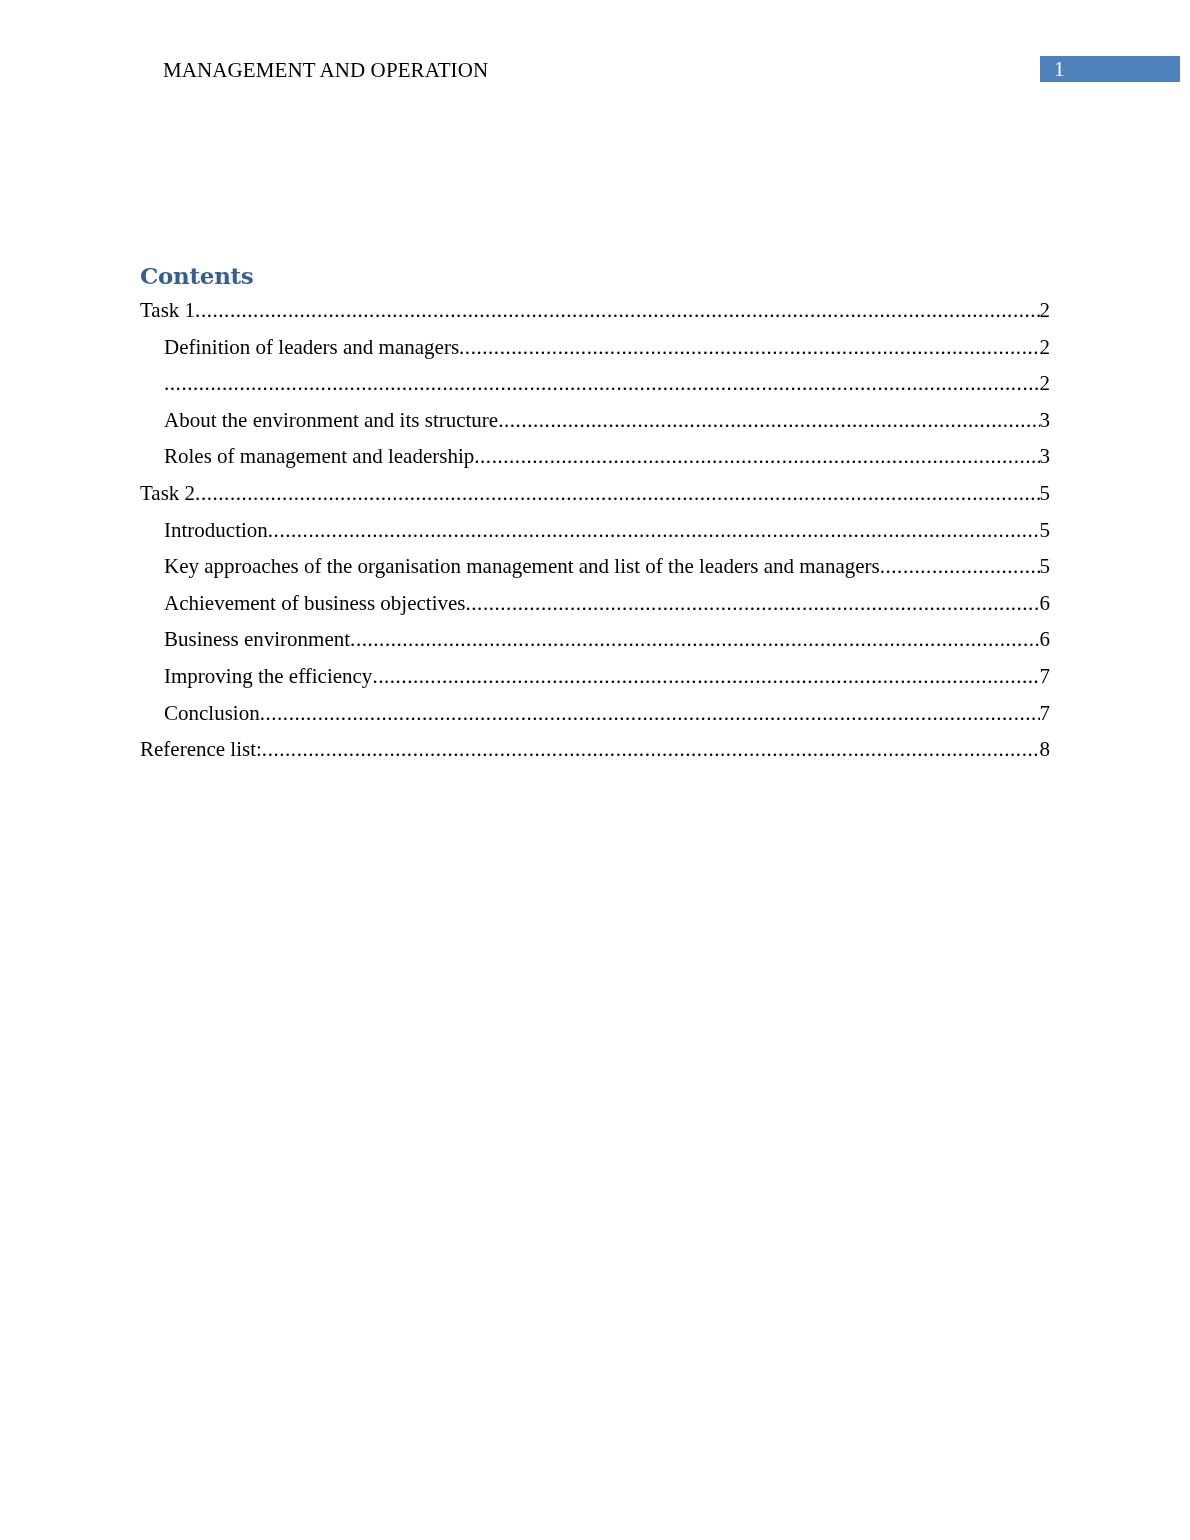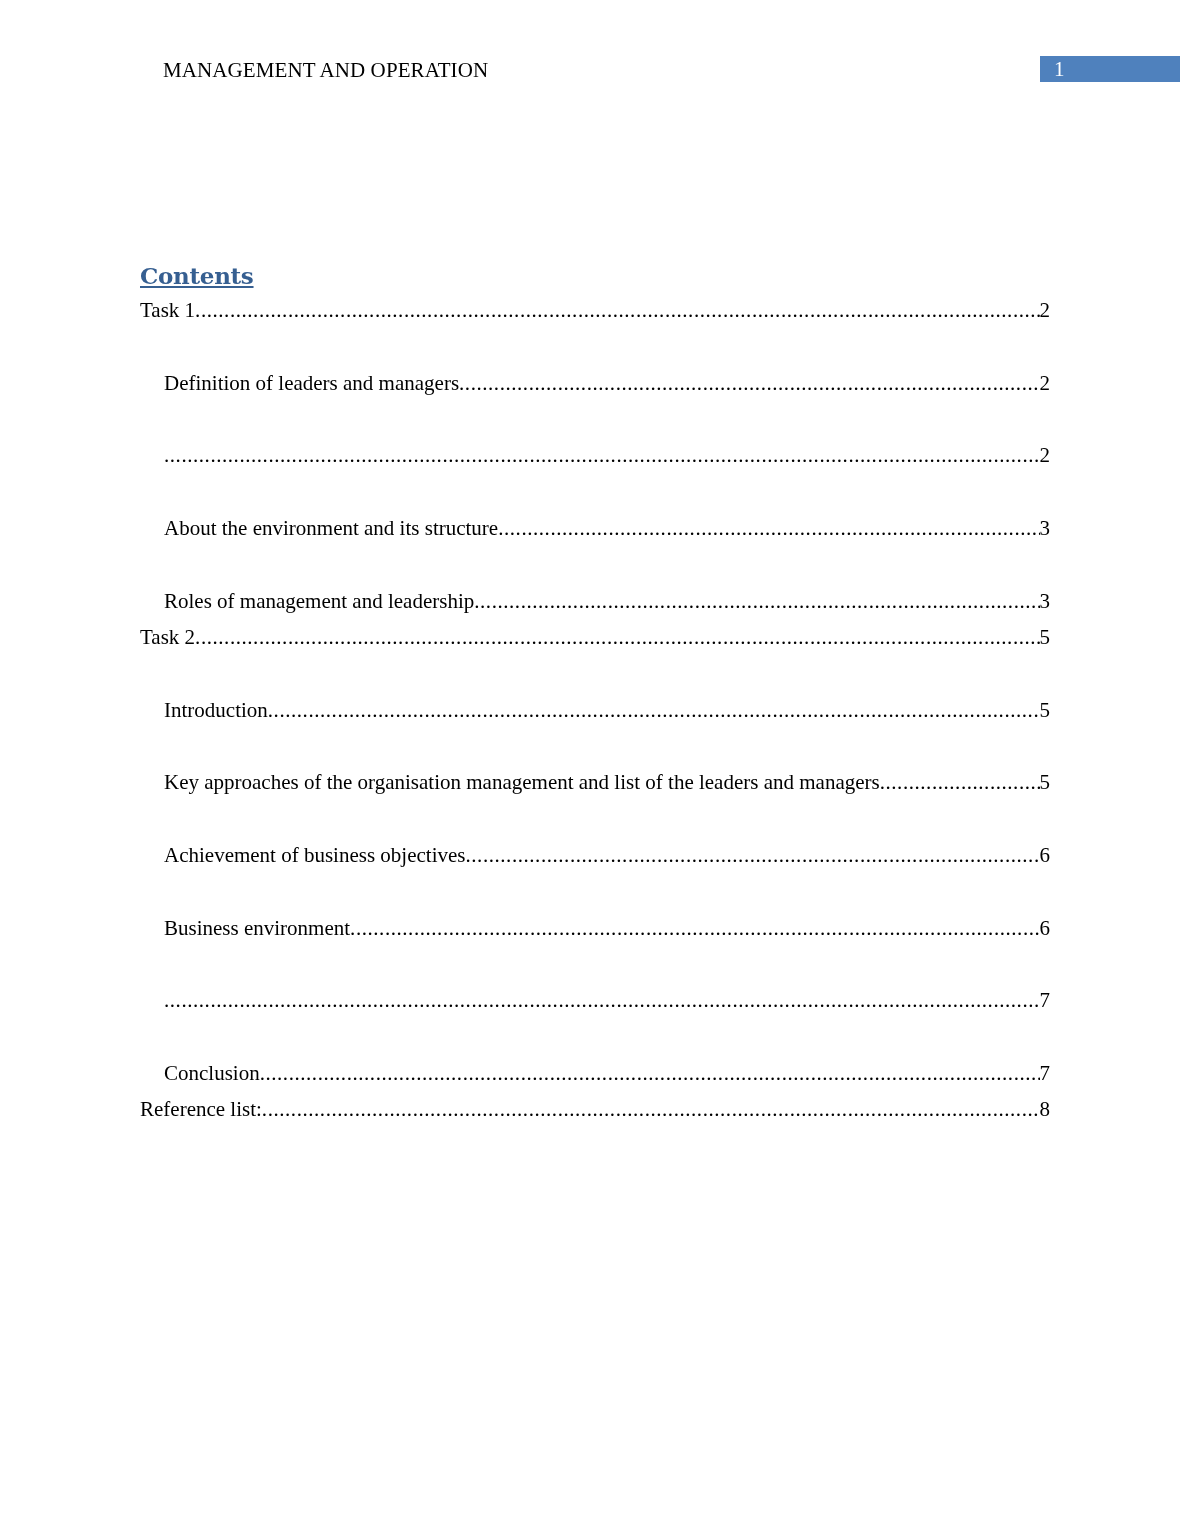--- a/index.html
+++ b/index.html
@@ -59,30 +59,29 @@
       position: absolute;
       left: 140px;
       top: 292px;
       width: 910px;
       margin: 0;
       padding: 0;
       list-style: none;
     }
     .toc-entry {
       display: flex;
-      align-items: center;
+      align-items: flex-start;
       height: 36.6px;
       font-size: 21px;
       line-height: 36px;
       white-space: nowrap;
       cursor: pointer;
     }
     .toc-entry.level-2 {
       padding-left: 24px;
-      margin-top: 36px;
     }
     .toc-label {
       flex: 0 0 auto;
     }
     .toc-leader {
       flex: 1 1 auto;
       overflow: hidden;
       white-space: nowrap;
       letter-spacing: 0.55px;
     }
@@ -97,21 +96,21 @@
 </head>
 <body>
 
 <div class="page-header">
   <div class="header-title">MANAGEMENT AND OPERATION</div>
   <div class="page-number-box">
     <span>1</span>
   </div>
 </div>
 
-<h1 class="toc-heading" style="margin:0;text-decoration:underline;">Contents</h1>
+<h1 class="toc-heading" style="margin:0;">Contents</h1>
 
 <ul class="toc">
   <li class="toc-entry level-1">
     <span class="toc-label">Task 1</span>
     <span class="toc-leader"></span>
     <span class="toc-page">2</span>
   </li>
   <li class="toc-entry level-2">
     <span class="toc-label">Definition of leaders and managers</span>
     <span class="toc-leader"></span>
@@ -150,20 +149,21 @@
     <span class="toc-label">Achievement of business objectives</span>
     <span class="toc-leader"></span>
     <span class="toc-page">6</span>
   </li>
   <li class="toc-entry level-2">
     <span class="toc-label">Business environment</span>
     <span class="toc-leader"></span>
     <span class="toc-page">6</span>
   </li>
   <li class="toc-entry level-2">
+    <span class="toc-label">Improving the efficiency</span>
     <span class="toc-leader"></span>
     <span class="toc-page">7</span>
   </li>
   <li class="toc-entry level-2">
     <span class="toc-label">Conclusion</span>
     <span class="toc-leader"></span>
     <span class="toc-page">7</span>
   </li>
   <li class="toc-entry level-1">
     <span class="toc-label">Reference list:</span>

